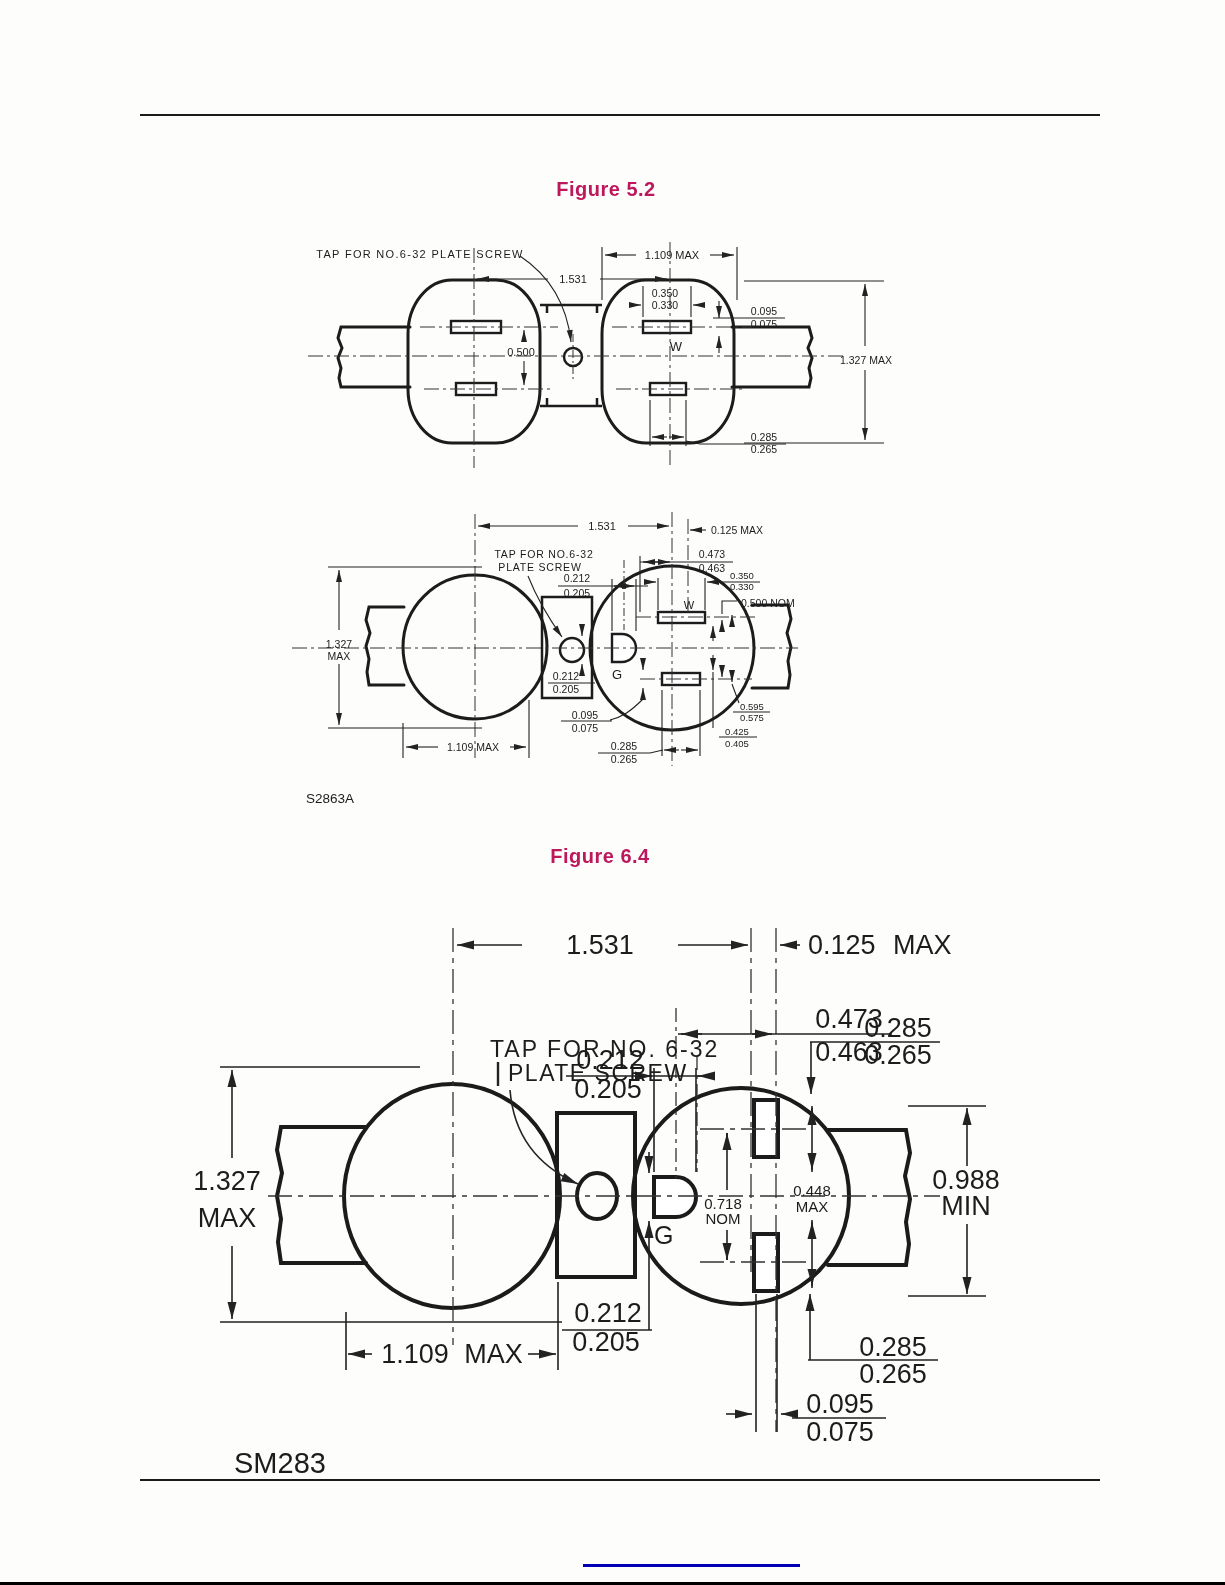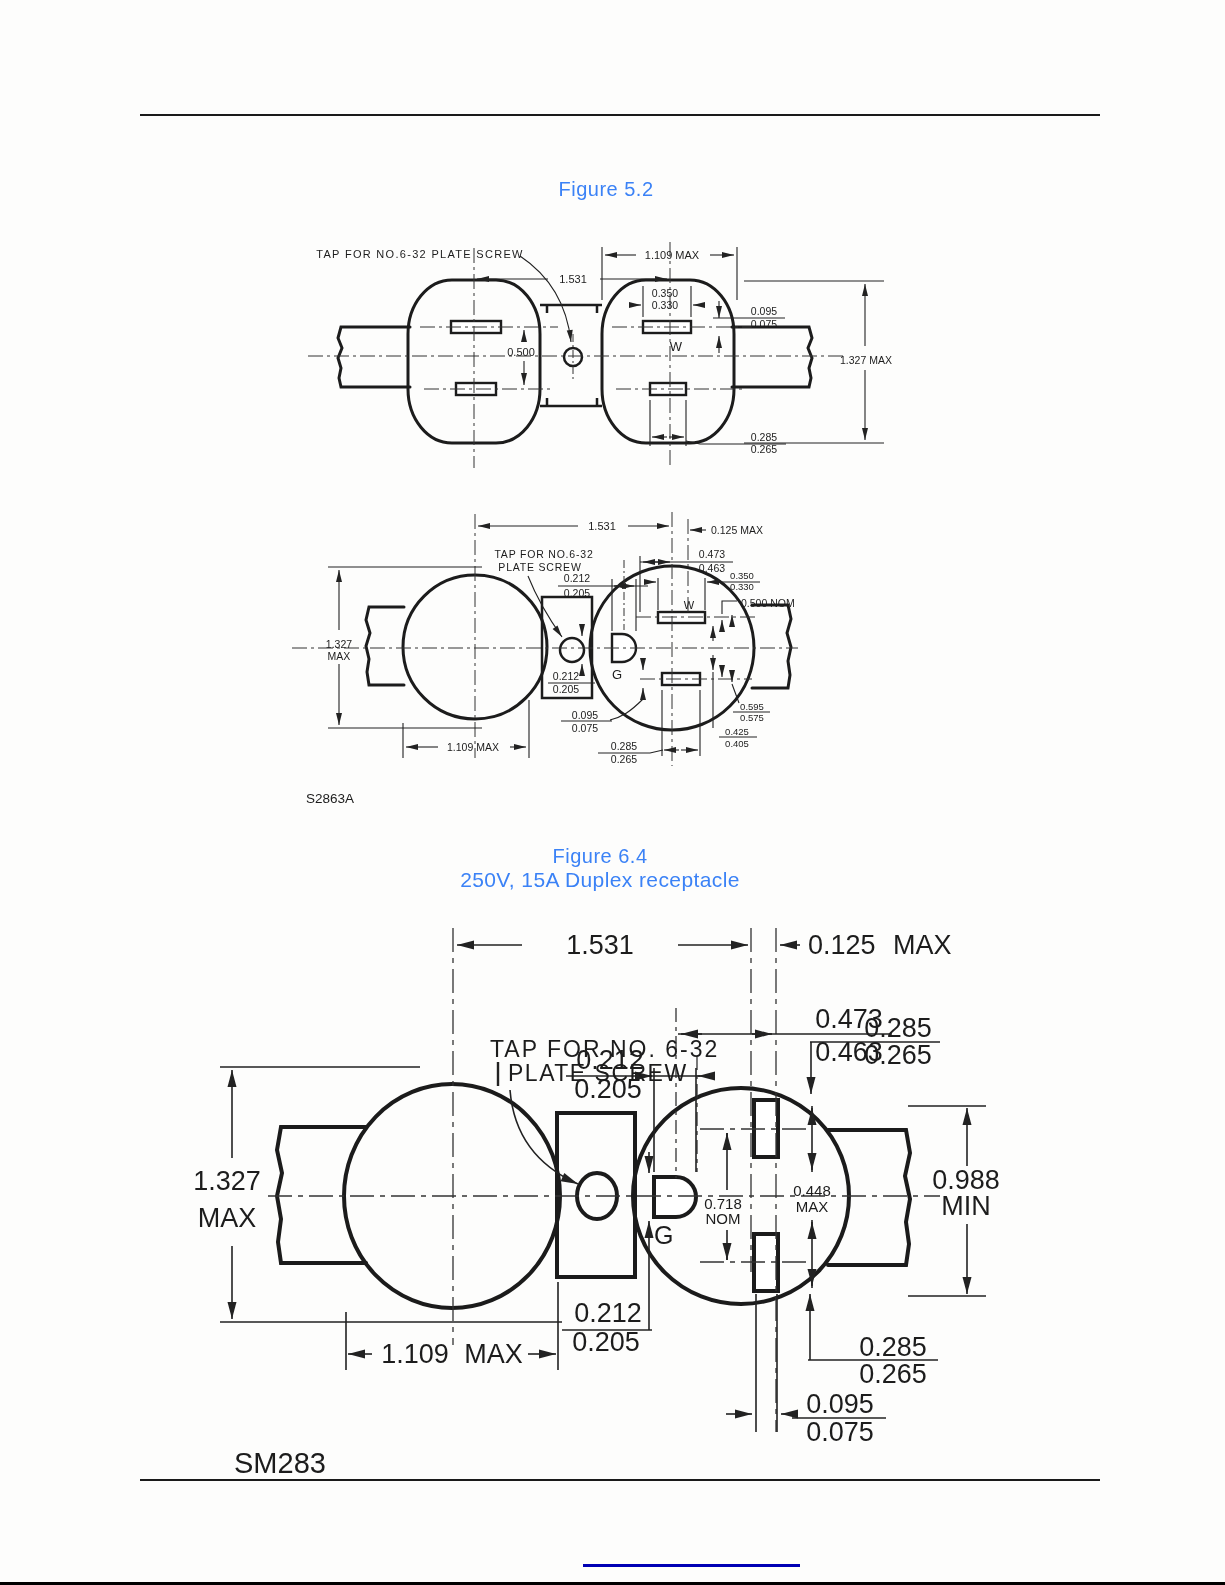--- a/index.html
+++ b/index.html
@@ -1,19 +1,19 @@
 <!DOCTYPE html>
 <html><head>
 <meta charset="utf-8">
 <style>
   html,body{margin:0;padding:0;}
   body{width:1225px;height:1585px;position:relative;background:#fdfdfc;
        font-family:"Liberation Sans",sans-serif;color:#1b1b1b;overflow:hidden;}
   .rule{position:absolute;background:#1a1a1a;height:2px;}
-  .titleblock{position:absolute;text-align:center;font-weight:normal;color:#3b82f6;}
+  .titleblock{position:absolute;text-align:center;font-weight:bold;color:#be185d;}
   .t1{font-size:20px;letter-spacing:.5px;line-height:23px;}
   .t2{font-size:21px;letter-spacing:.4px;line-height:24px;}
   svg{position:absolute;}
   svg text{font-family:"Liberation Sans",sans-serif;fill:#1c1c1c;}
   .ol{stroke:#1c1c1c;fill:none;stroke-width:3;stroke-linecap:round;}
   .ol2{stroke:#1c1c1c;fill:none;stroke-width:2.5;}
   .slot{stroke:#1c1c1c;fill:#ffffff;stroke-width:2.4;}
   .cl{stroke:#333;stroke-width:1;fill:none;stroke-dasharray:15 4 3 4;}
   .dim{stroke:#222;stroke-width:1.1;fill:none;}
   .olB{stroke:#1b1b1b;fill:none;stroke-width:4;stroke-linecap:round;}
@@ -192,21 +192,20 @@
     <text x="752" y="710" class="fs9" text-anchor="middle">0.595</text>
     <text x="752" y="721" class="fs9" text-anchor="middle">0.575</text>
     <text x="737" y="735" class="fs9" text-anchor="middle">0.425</text>
     <text x="737" y="747" class="fs9" text-anchor="middle">0.405</text>
     <text x="306" y="803" style="font-size:13.5px">S2863A</text>
   </g>
 </svg>
 
 <div class="titleblock" style="left:0px;top:845px;width:1200px;">
   <div class="t1">Figure 6.4</div>
-  <div class="t2">250V, 15A Duplex receptacle</div>
 </div>
 
 <svg style="left:180px;top:890px;" width="845" height="600" viewBox="180 890 845 600">
   <g>
     <ellipse class="olB" cx="452" cy="1196" rx="108" ry="112"></ellipse>
     <ellipse class="olB" cx="741" cy="1196" rx="108" ry="108"></ellipse>
     <rect class="olB" x="557" y="1113" width="78" height="164"></rect>
     <path class="olB" d="M366,1127 H281 l-4,23 l5,23 l-5,23 l4,23 l-3,23 l3,21 H366"></path>
     <path class="olB" d="M828,1130 H906 l4,23 l-5,23 l5,23 l-4,23 l3,22 l-3,21 H828"></path>
     <ellipse class="olB" cx="597" cy="1196" rx="20" ry="23"></ellipse>

